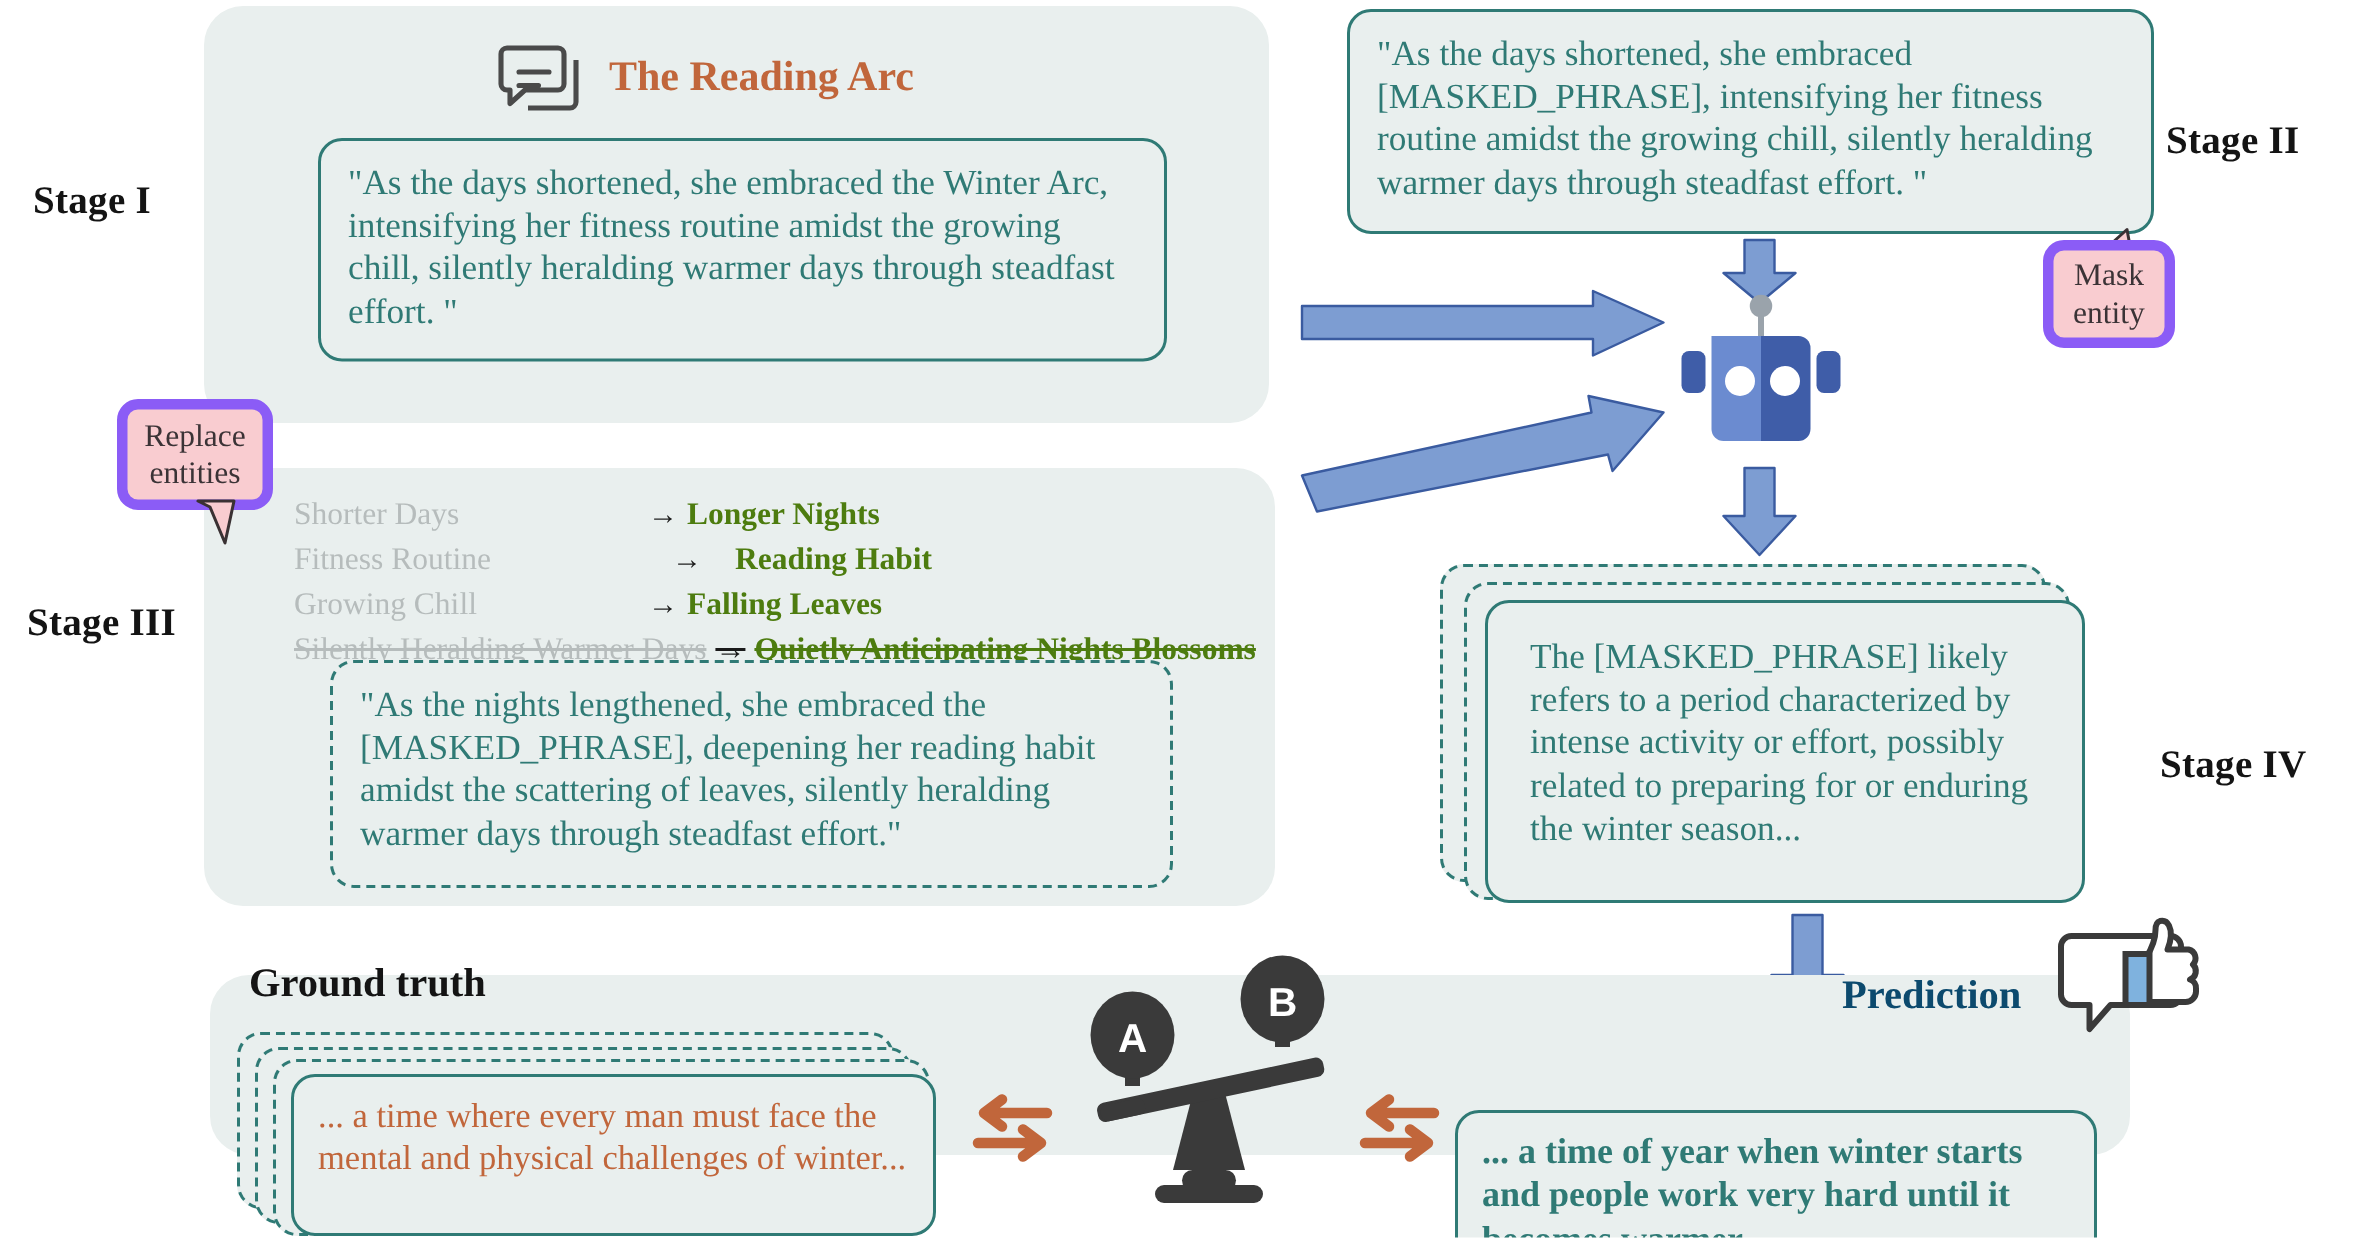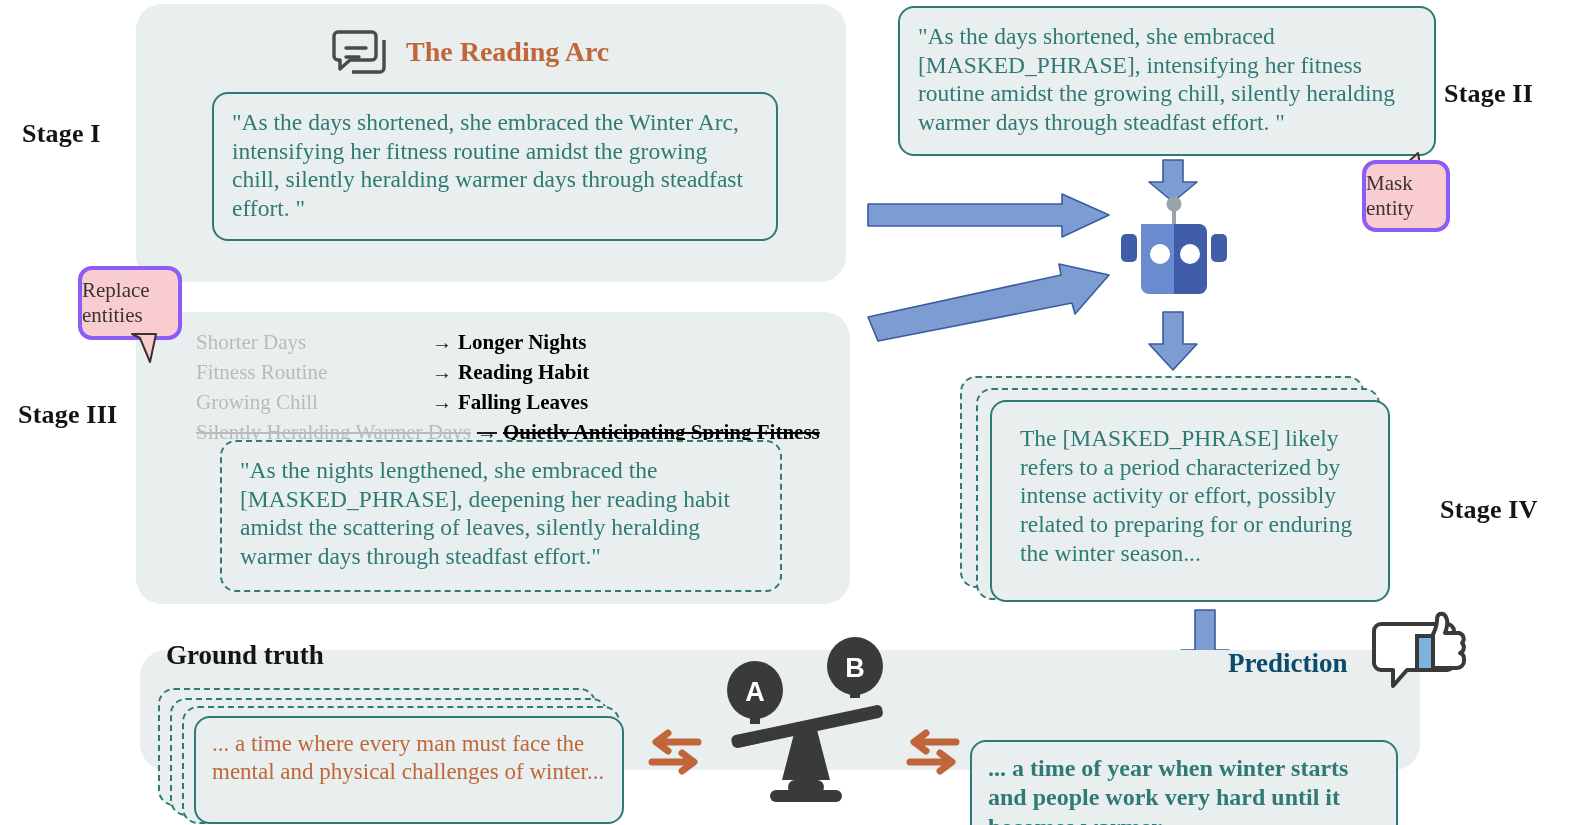--- a/index.html
+++ b/index.html
@@ -65,36 +65,37 @@
     font-size:21px;
     line-height:1.0;
     white-space:nowrap;
   }
   .map-left{
     color:#b6bcbc;
     width:236px;
     display:inline-block;
   }
   .map-arrow{color:#1a1a1a;font-size:20px;width:26px;display:inline-block;}
-  .map-right{color:#000000;font-weight:bold;}
+  .map-right{color:#4d7c0f;font-weight:bold;}
   .strike .map-left,.strike .map-arrow,.strike .map-right{
     text-decoration:line-through;
     text-decoration-thickness:1.5px;
   }
   .strike .map-left{width:auto;padding-right:6px;}
 
   
   .callout{
     box-sizing:border-box;
     background:#f9ccd0;
-    border:4px solid #8b5cf6;
+    border:7px solid #8b5cf6;
     border-radius:14px;
     color:#3b3336;
     font-size:21px;
     line-height:1.18;
+    text-align:center;
     display:flex;align-items:center;justify-content:center;
     flex-direction:column;
   }
 
   
   .gt-label{
     font-weight:bold;font-size:27px;color:#141414;white-space:nowrap;
   }
   .pred-label{
     font-weight:bold;font-size:27px;color:#0c4a6e;white-space:nowrap;
@@ -179,34 +180,34 @@
   </svg>
 </div>
 
 <div class="abs panel" style="left:136px;top:312px;width:714px;height:292px;">
   <div class="abs" style="left:60px;top:20px;">
     <div class="map-row">
       <span class="map-left">Shorter Days</span>
       <span class="map-arrow">→</span>
       <span class="map-right">Longer Nights</span>
     </div>
-    <div class="map-row" style="margin-top:9px;">
+    <div class="map-row" style="margin-top:9px;gap:16px;">
       <span class="map-left">Fitness Routine</span>
       <span class="map-arrow">→</span>
       <span class="map-right">Reading Habit</span>
     </div>
     <div class="map-row" style="margin-top:9px;">
       <span class="map-left">Growing Chill</span>
       <span class="map-arrow">→</span>
       <span class="map-right">Falling Leaves</span>
     </div>
     <div class="map-row strike" style="margin-top:9px;">
       <span class="map-left">Silently Heralding Warmer Days</span>
       <span class="map-arrow">→</span>
-      <span class="map-right">Quietly Anticipating Spring Fitness</span>
+      <span class="map-right">Quietly Anticipating Nights Blossoms</span>
     </div>
   </div>
   <div class="abs qbox dashed" style="left:84px;top:128px;width:562px;height:152px;">"As the nights lengthened, she embraced the [MASKED_PHRASE], deepening her reading habit amidst the scattering of leaves, silently heralding warmer days  through steadfast effort."</div>
 </div>
 
 <div class="abs" style="left:78px;top:266px;width:80px;height:86px;">
   <div class="callout abs" style="left:0;top:0;width:104px;height:74px;">
     <span>Replace entities</span>
   </div>
   <svg class="abs" style="left:52px;top:66px;" width="40" height="32" viewBox="0 0 40 32">

